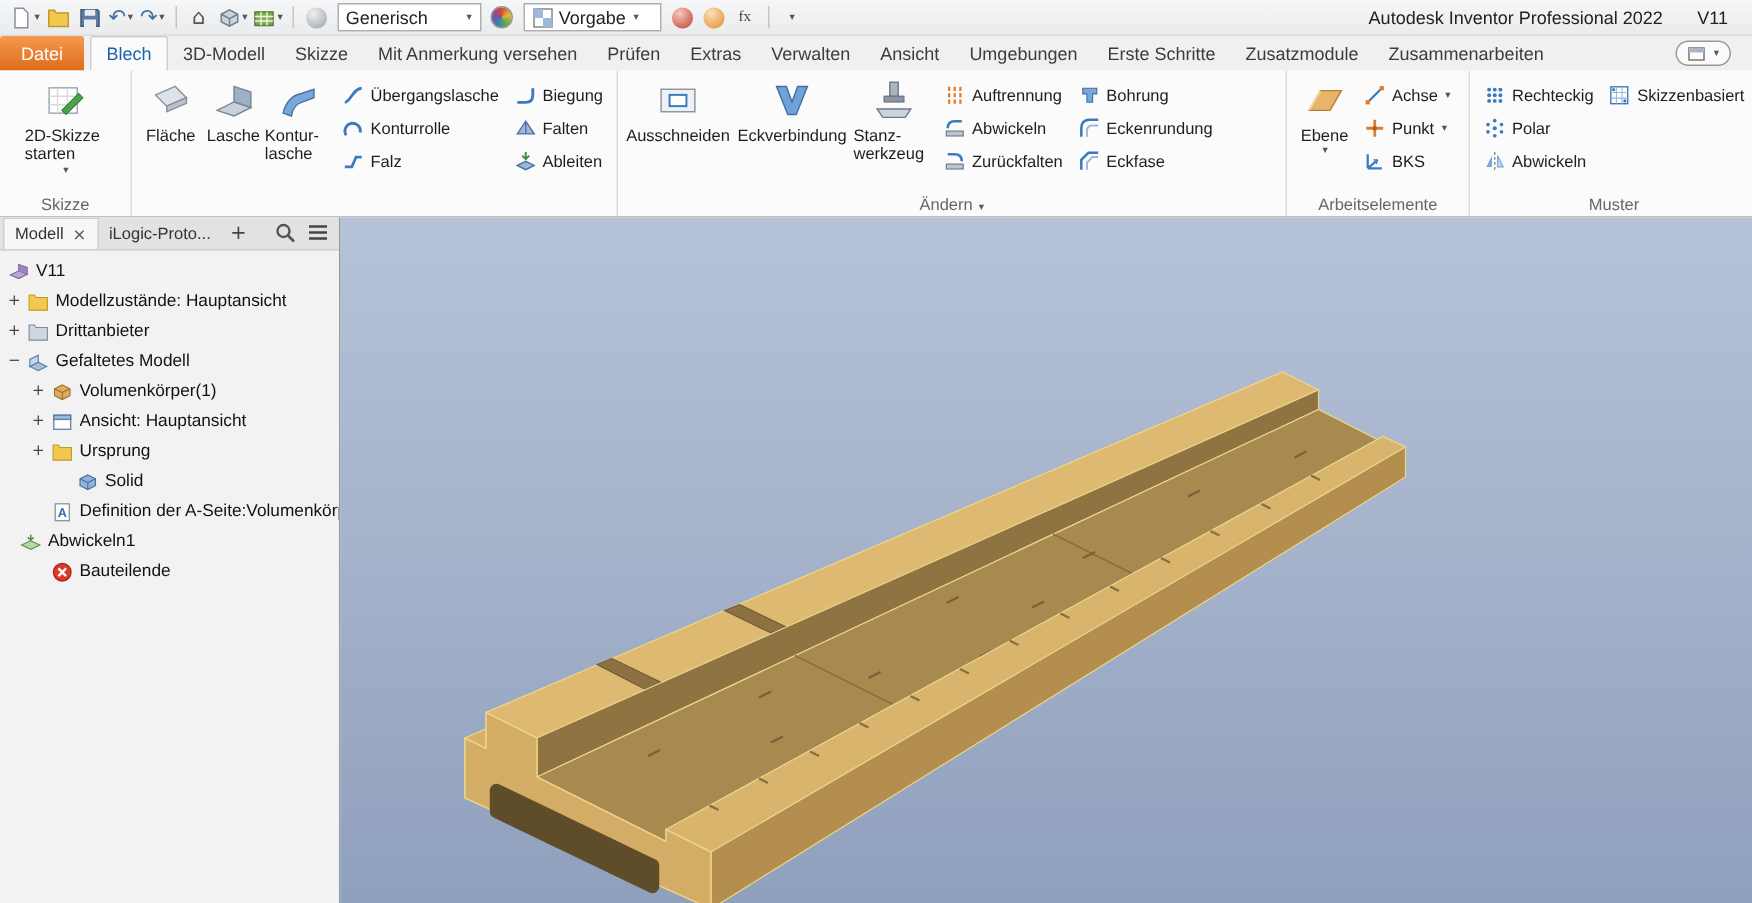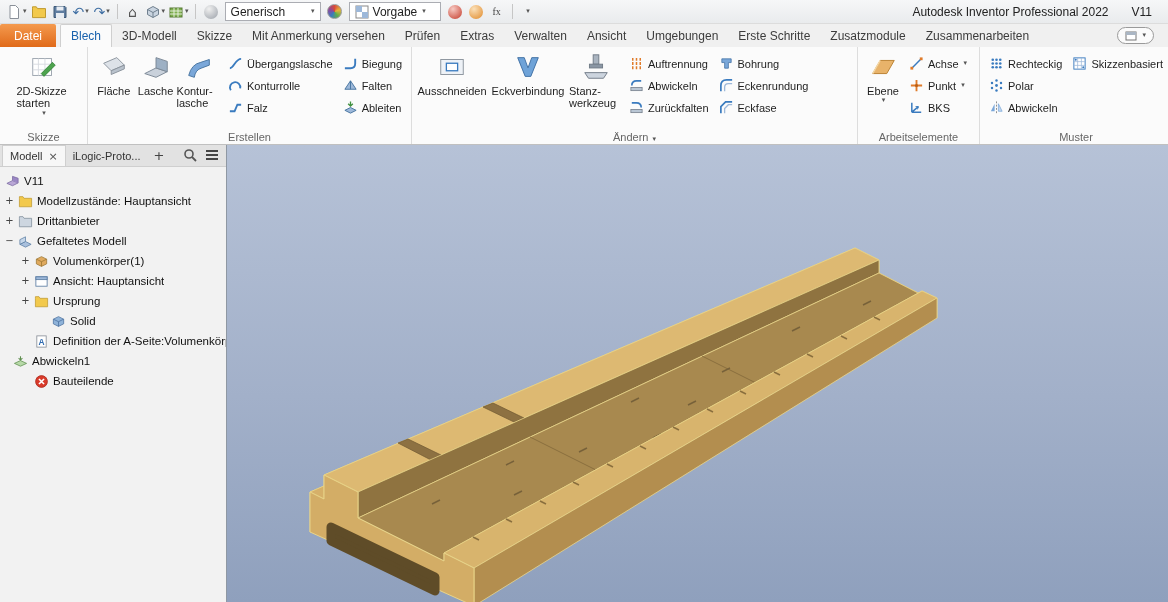--- a/index.html
+++ b/index.html
@@ -276,21 +276,20 @@
           <span>Falten</span>
         </div>
         <div class="sbtn">
           <span class="i15"><svg viewBox="0 0 16 16">
                 <path d="M2,11 L8,8 L14,11 L8,14 Z" fill="#9db8d9" stroke="#46739f"></path>
                 <path d="M8,1.5 v4.5 M5.5,4 L8,6.5 L10.5,4" fill="none" stroke="#3f8f3f" stroke-width="1.4"></path>
               </svg></span>
           <span>Ableiten</span>
         </div>
       </div>
-      <div class="glabel">Erstellen</div>
     </div>
 
     <div class="rgroup" style="width:446px">
       <div class="lbtn w72">
         <span class="bicon">
           <svg viewBox="0 0 32 32">
               <rect x="4" y="8" width="24" height="16" fill="#eef2f7" stroke="#8a929c"></rect>
               <rect x="10" y="12" width="12" height="8" fill="#fff" stroke="#3a7bbf" stroke-width="1.4"></rect>
             </svg>
         </span>

